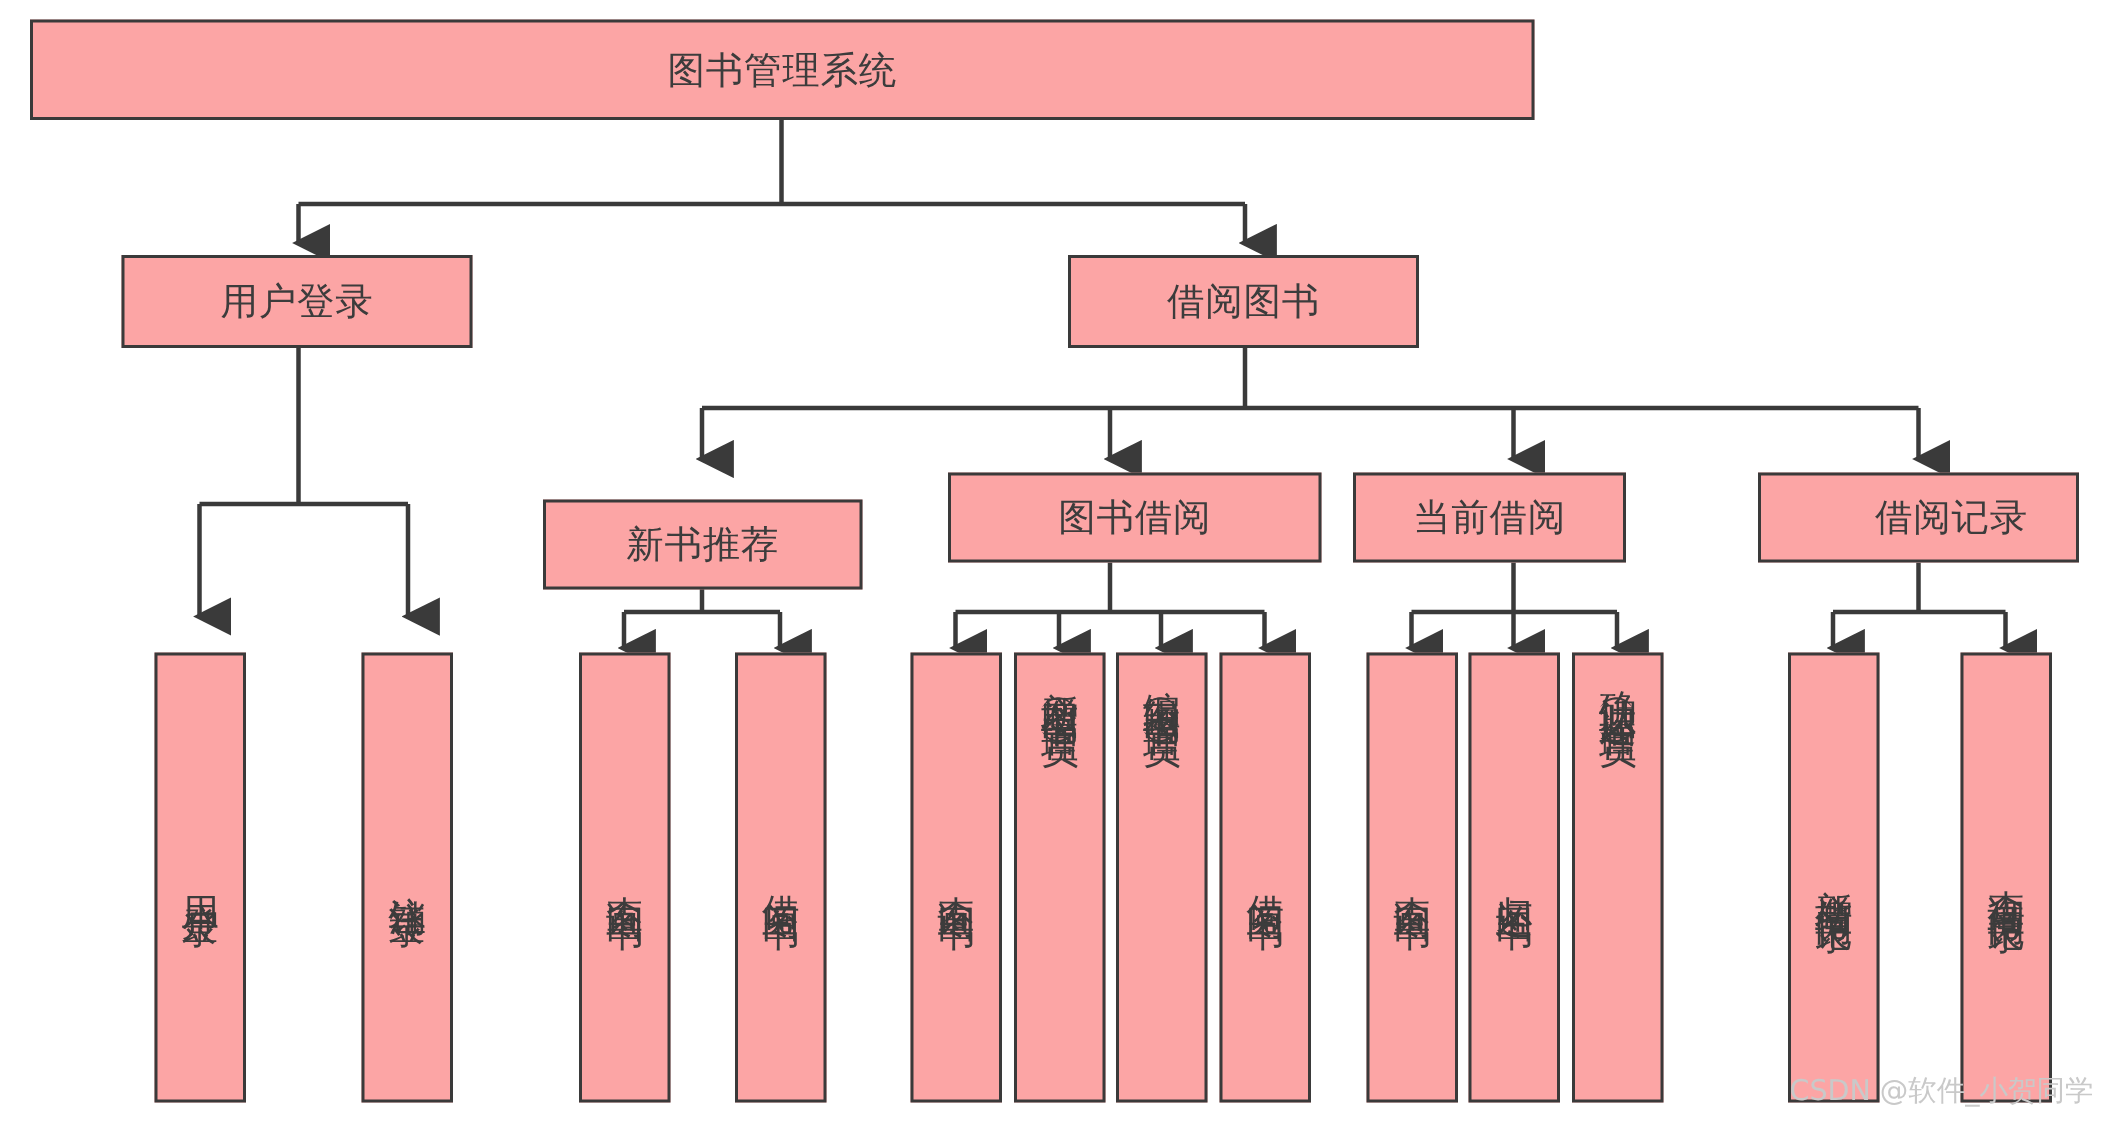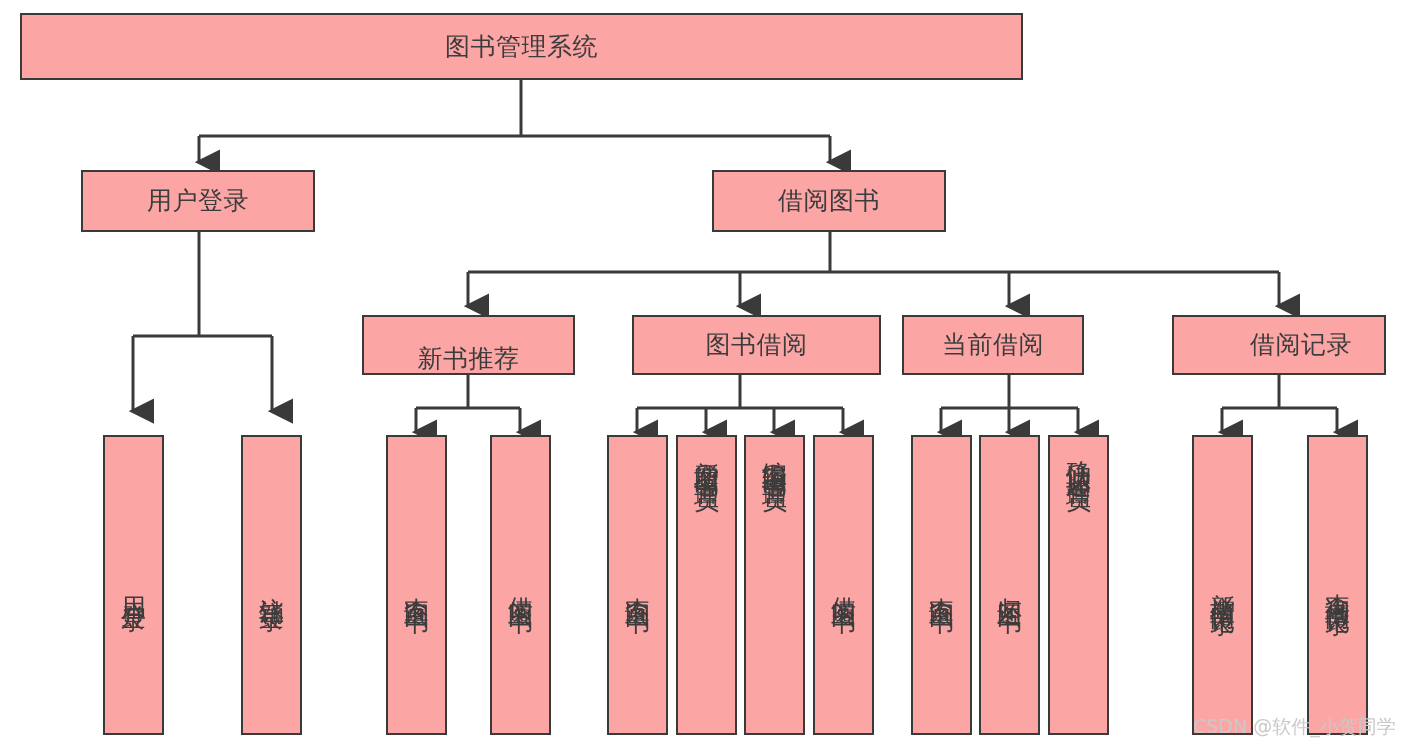--- a/index.html
+++ b/index.html
@@ -141,21 +141,21 @@
     <span class="label">图书管理系统</span>
   </div>
 
   <div class="node horiz" style="left:81px; top:170px; width:234px; height:62px;">
     <span class="label">用户登录</span>
   </div>
   <div class="node horiz" style="left:712px; top:170px; width:234px; height:62px;">
     <span class="label">借阅图书</span>
   </div>
 
-  <div class="node horiz" style="left:362px; top:315px; width:213px; height:60px;align-items:flex-end;">
+  <div class="node horiz" style="left:362px; top:333px; width:213px; height:60px;">
     <span class="label">新书推荐</span>
   </div>
   <div class="node horiz" style="left:632px; top:315px; width:249px; height:60px;">
     <span class="label">图书借阅</span>
   </div>
   <div class="node horiz" style="left:902px; top:315px; width:182px; height:60px;">
     <span class="label">当前借阅</span>
   </div>
   <div class="node horiz" style="left:1172px; top:315px; width:214px; height:60px;padding-left:44px;">
     <span class="label">借阅记录</span>

